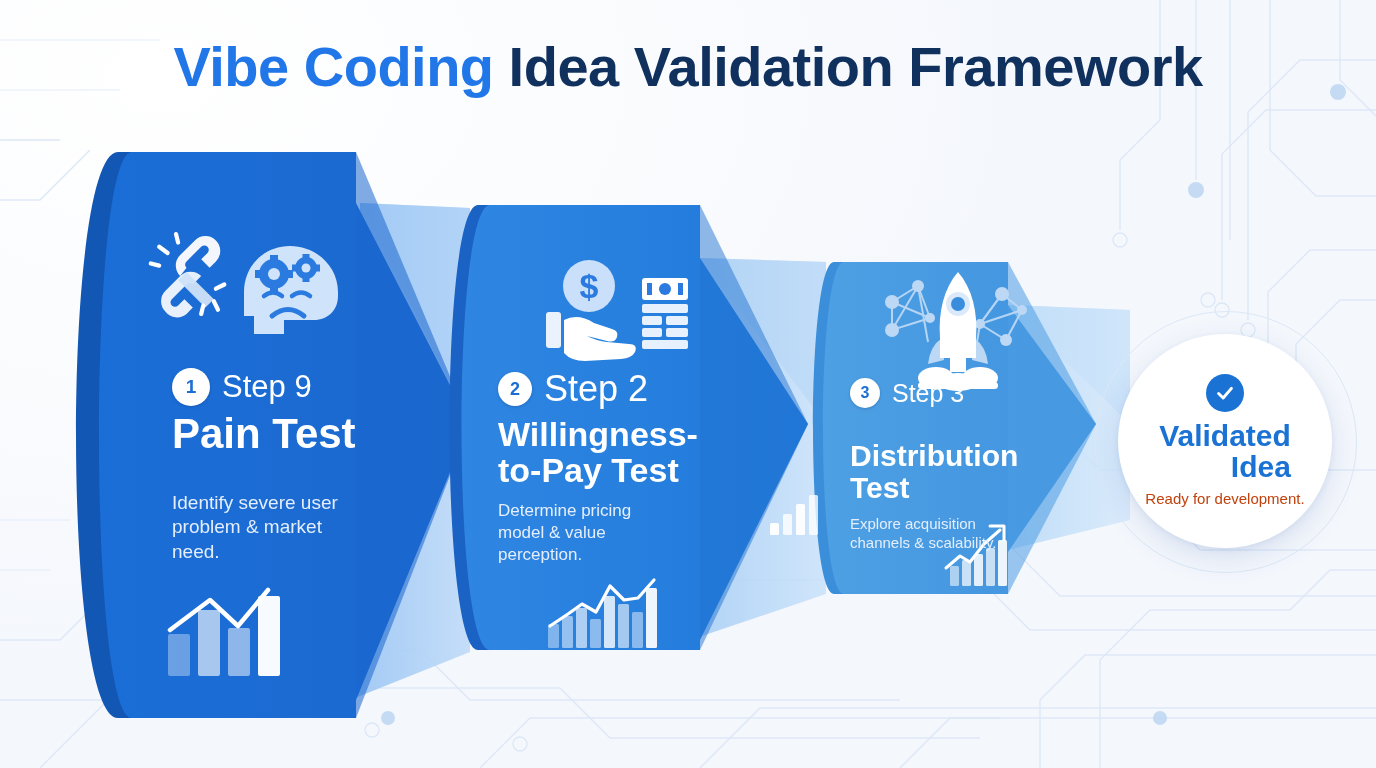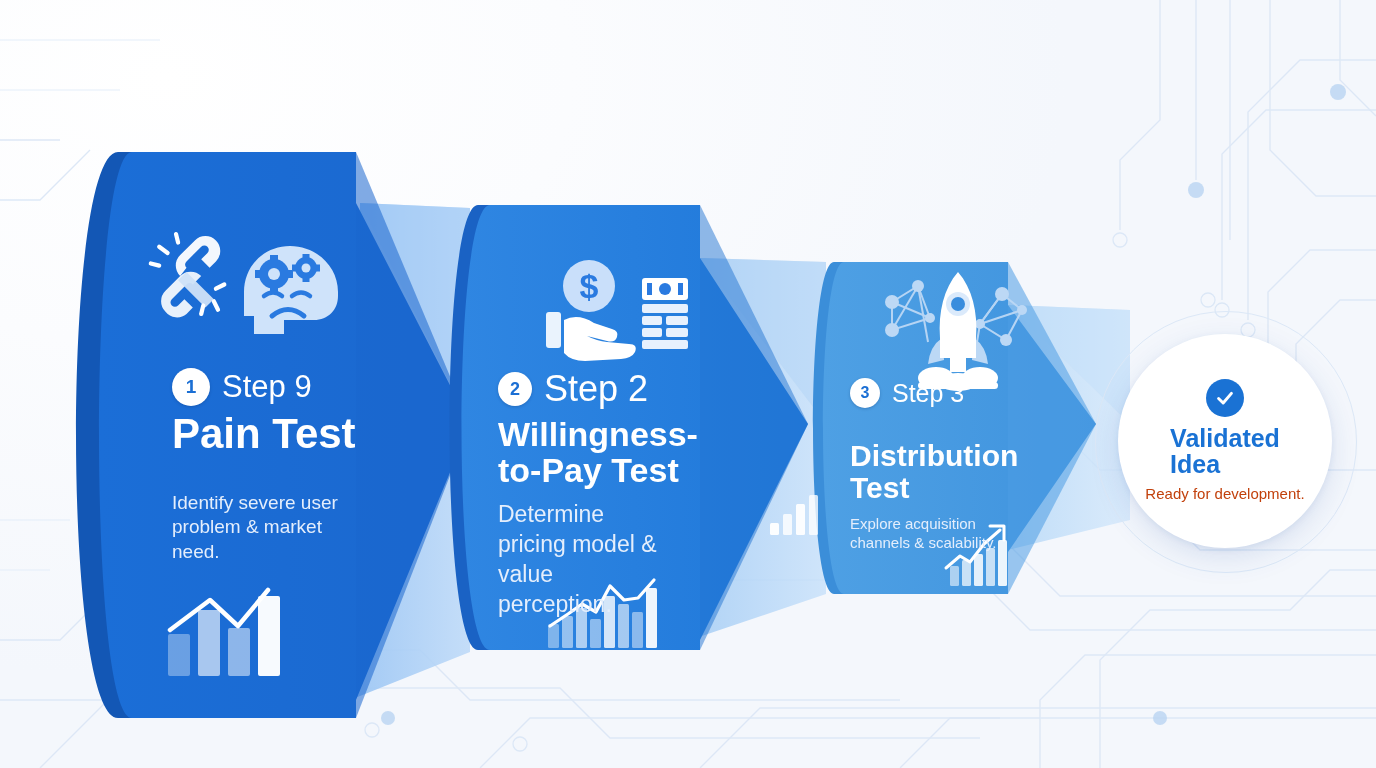--- a/index.html
+++ b/index.html
@@ -46,21 +46,21 @@
 
   
   .s1 .badge{width:38px;height:38px;font-size:19px;}
   .s1 .stepno{font-size:31px;}
   .s1 .bigtitle{font-size:42px;}
   .s1 .desc{font-size:19px;}
   
   .s2 .badge{width:34px;height:34px;font-size:18px;}
   .s2 .stepno{font-size:36px;}
   .s2 .bigtitle{font-size:34px;}
-  .s2 .desc{font-size:23px;}
+  .s2 .desc{font-size:17px;}
   
   .s3 .badge{width:30px;height:30px;font-size:16px;}
   .s3 .stepno{font-size:25px;}
   .s3 .bigtitle{font-size:30px;}
   .s3 .desc{font-size:15px;}
 
   
   #result{
     position:absolute;left:1118px;top:334px;width:214px;height:214px;
     border-radius:50%;background:#ffffff;
@@ -70,21 +70,21 @@
   }
   #resultring{
     position:absolute;left:1095px;top:311px;width:260px;height:260px;
     border-radius:50%;border:1.5px solid #dce8f7;z-index:11;
   }
   .check{
     width:38px;height:38px;border-radius:50%;background:#1a72d4;
     display:flex;align-items:center;justify-content:center;margin-bottom:8px;
   }
   .res-title{
-    color:#1a72d4;font-weight:bold;font-size:25px;line-height:1.05;text-align:left;
+    color:#1a72d4;font-weight:bold;font-size:30px;line-height:1.05;text-align:right;
   }
   .res-sub{
     color:#c2410c;font-size:15px;line-height:1.22;text-align:center;margin-top:7px;
   }
 </style>
 </head>
 <body>
 
 <div id="stage">
 
@@ -130,20 +130,23 @@
       <circle cx="388" cy="718" r="7"></circle>
     </g>
     <g stroke="#e3edf9" stroke-width="1.2" fill="none">
       <path d="M0 40 L160 40"></path>
         <path d="M0 90 L120 90"></path>
       <path d="M0 520 L70 520"></path>
         <path d="M0 570 L50 570"></path>
     </g>
   </svg>
 
+  <div class="title">
+    <span class="accent">Vibe Coding</span><span class="dark"> Idea Validation Framework</span>
+  </div>
 
   <svg id="funnel" viewBox="0 0 1376 768">
     <defs>
       <linearGradient id="g1" x1="0" y1="0" x2="1" y2="0">
         <stop offset="0" stop-color="#1b6ed7"></stop>
           <stop offset="1" stop-color="#1b68cf"></stop>
       </linearGradient>
       <linearGradient id="g2" x1="0" y1="0" x2="1" y2="0">
         <stop offset="0" stop-color="#2f86e2"></stop>
           <stop offset="1" stop-color="#1f78da"></stop>

